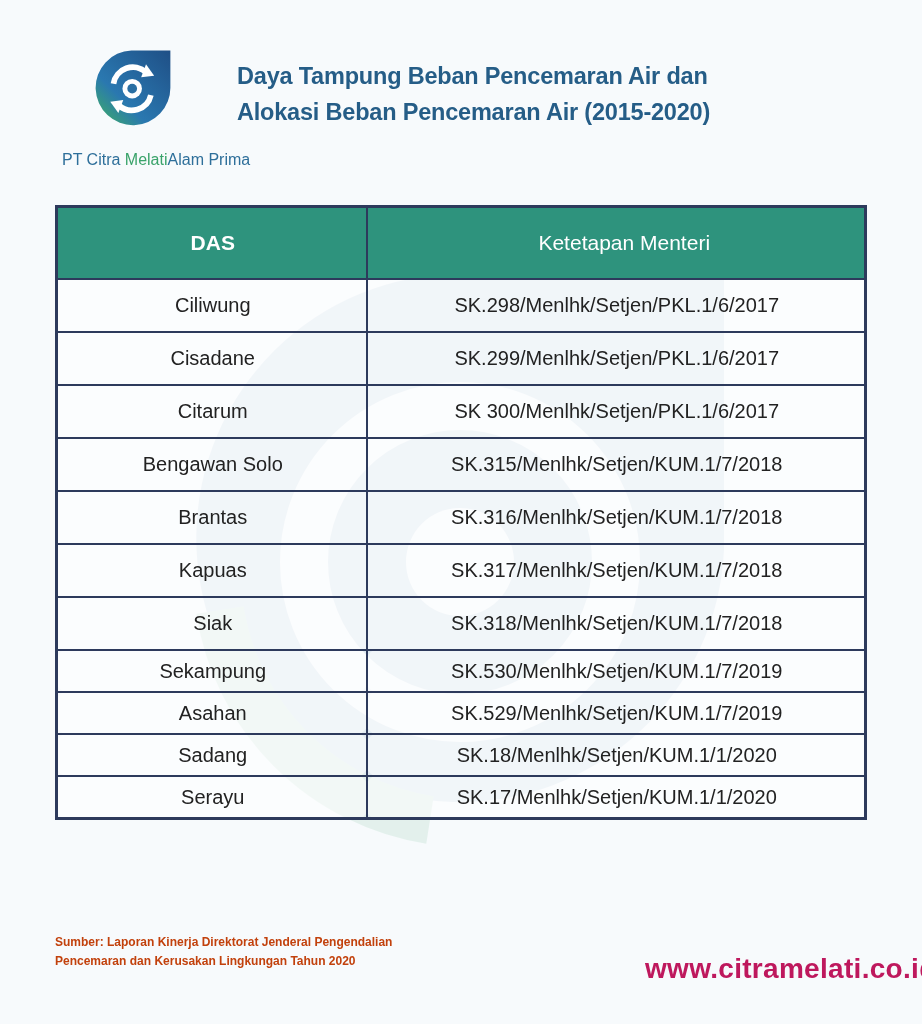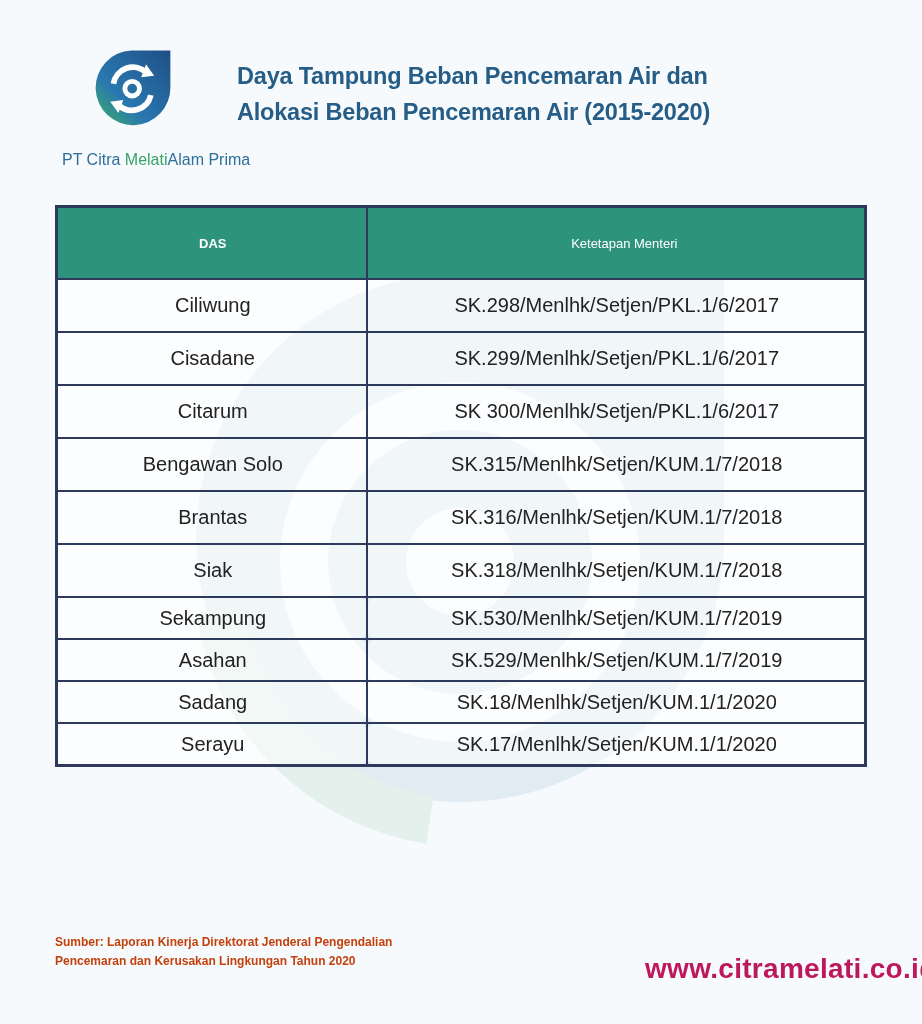--- a/index.html
+++ b/index.html
@@ -12,21 +12,21 @@
   .logo { position: absolute; left: 92px; top: 48px; width: 82px; height: 78px; }
   .logo-text { position: absolute; left: 62px; top: 126px; font-size: 16px; color: #2e6f9a; white-space: nowrap; margin-top: 25px; }
   .logo-text .g { color: #3aa36a; }
   .title { position: absolute; left: 237px; top: 58px; color: #255d87; font-weight: bold; font-size: 23.5px; line-height: 36px; letter-spacing: -0.2px; }
   table.t {
     position: absolute; left: 55px; top: 205px; width: 812px;
     border-collapse: collapse; table-layout: fixed;
     border: 3px solid #2d3a5c;
   }
   .t th, .t td { border: 2px solid #2d3a5c; padding: 0 0 0 2px; text-align: center; font-size: 20px; color: #222; white-space: nowrap; overflow: hidden; }
-  .t th { background: #2e937d; color: #fff; height: 70px; text-align: center; font-size: 13px; }
+  .t th { background: #2e937d; color: #fff; height: 70px; text-align: center; font-size: 21px; }
   .t th.das { font-weight: bold; }
   .t th.kt { font-weight: normal; padding-left: 17px; }
   .t td { background: rgba(255,255,255,0.55); }
   .t tr.tall td { height: 51px; }
   .t tr.short td { height: 40px; border-radius: 10px; }
   .t col.c1 { width: 310px; }
   .source { position: absolute; left: 55px; top: 933px; font-size: 12px; line-height: 19px; color: #c2410c; font-weight: bold; }
   .site { position: absolute; left: 645px; top: 953px; font-size: 28px; font-weight: bold; color: #be185d; letter-spacing: 0.3px; }
 </style>
 </head>
@@ -88,20 +88,24 @@
       </tr>
     <tr class="tall">
         <td>Bengawan Solo</td>
         <td>SK.315/Menlhk/Setjen/KUM.1/7/2018</td>
       </tr>
     <tr class="tall">
         <td>Brantas</td>
         <td>SK.316/Menlhk/Setjen/KUM.1/7/2018</td>
       </tr>
     <tr class="tall">
+        <td>Kapuas</td>
+        <td>SK.317/Menlhk/Setjen/KUM.1/7/2018</td>
+      </tr>
+    <tr class="tall">
         <td>Siak</td>
         <td>SK.318/Menlhk/Setjen/KUM.1/7/2018</td>
       </tr>
     <tr class="short">
         <td>Sekampung</td>
         <td>SK.530/Menlhk/Setjen/KUM.1/7/2019</td>
       </tr>
     <tr class="short">
         <td>Asahan</td>
         <td>SK.529/Menlhk/Setjen/KUM.1/7/2019</td>

